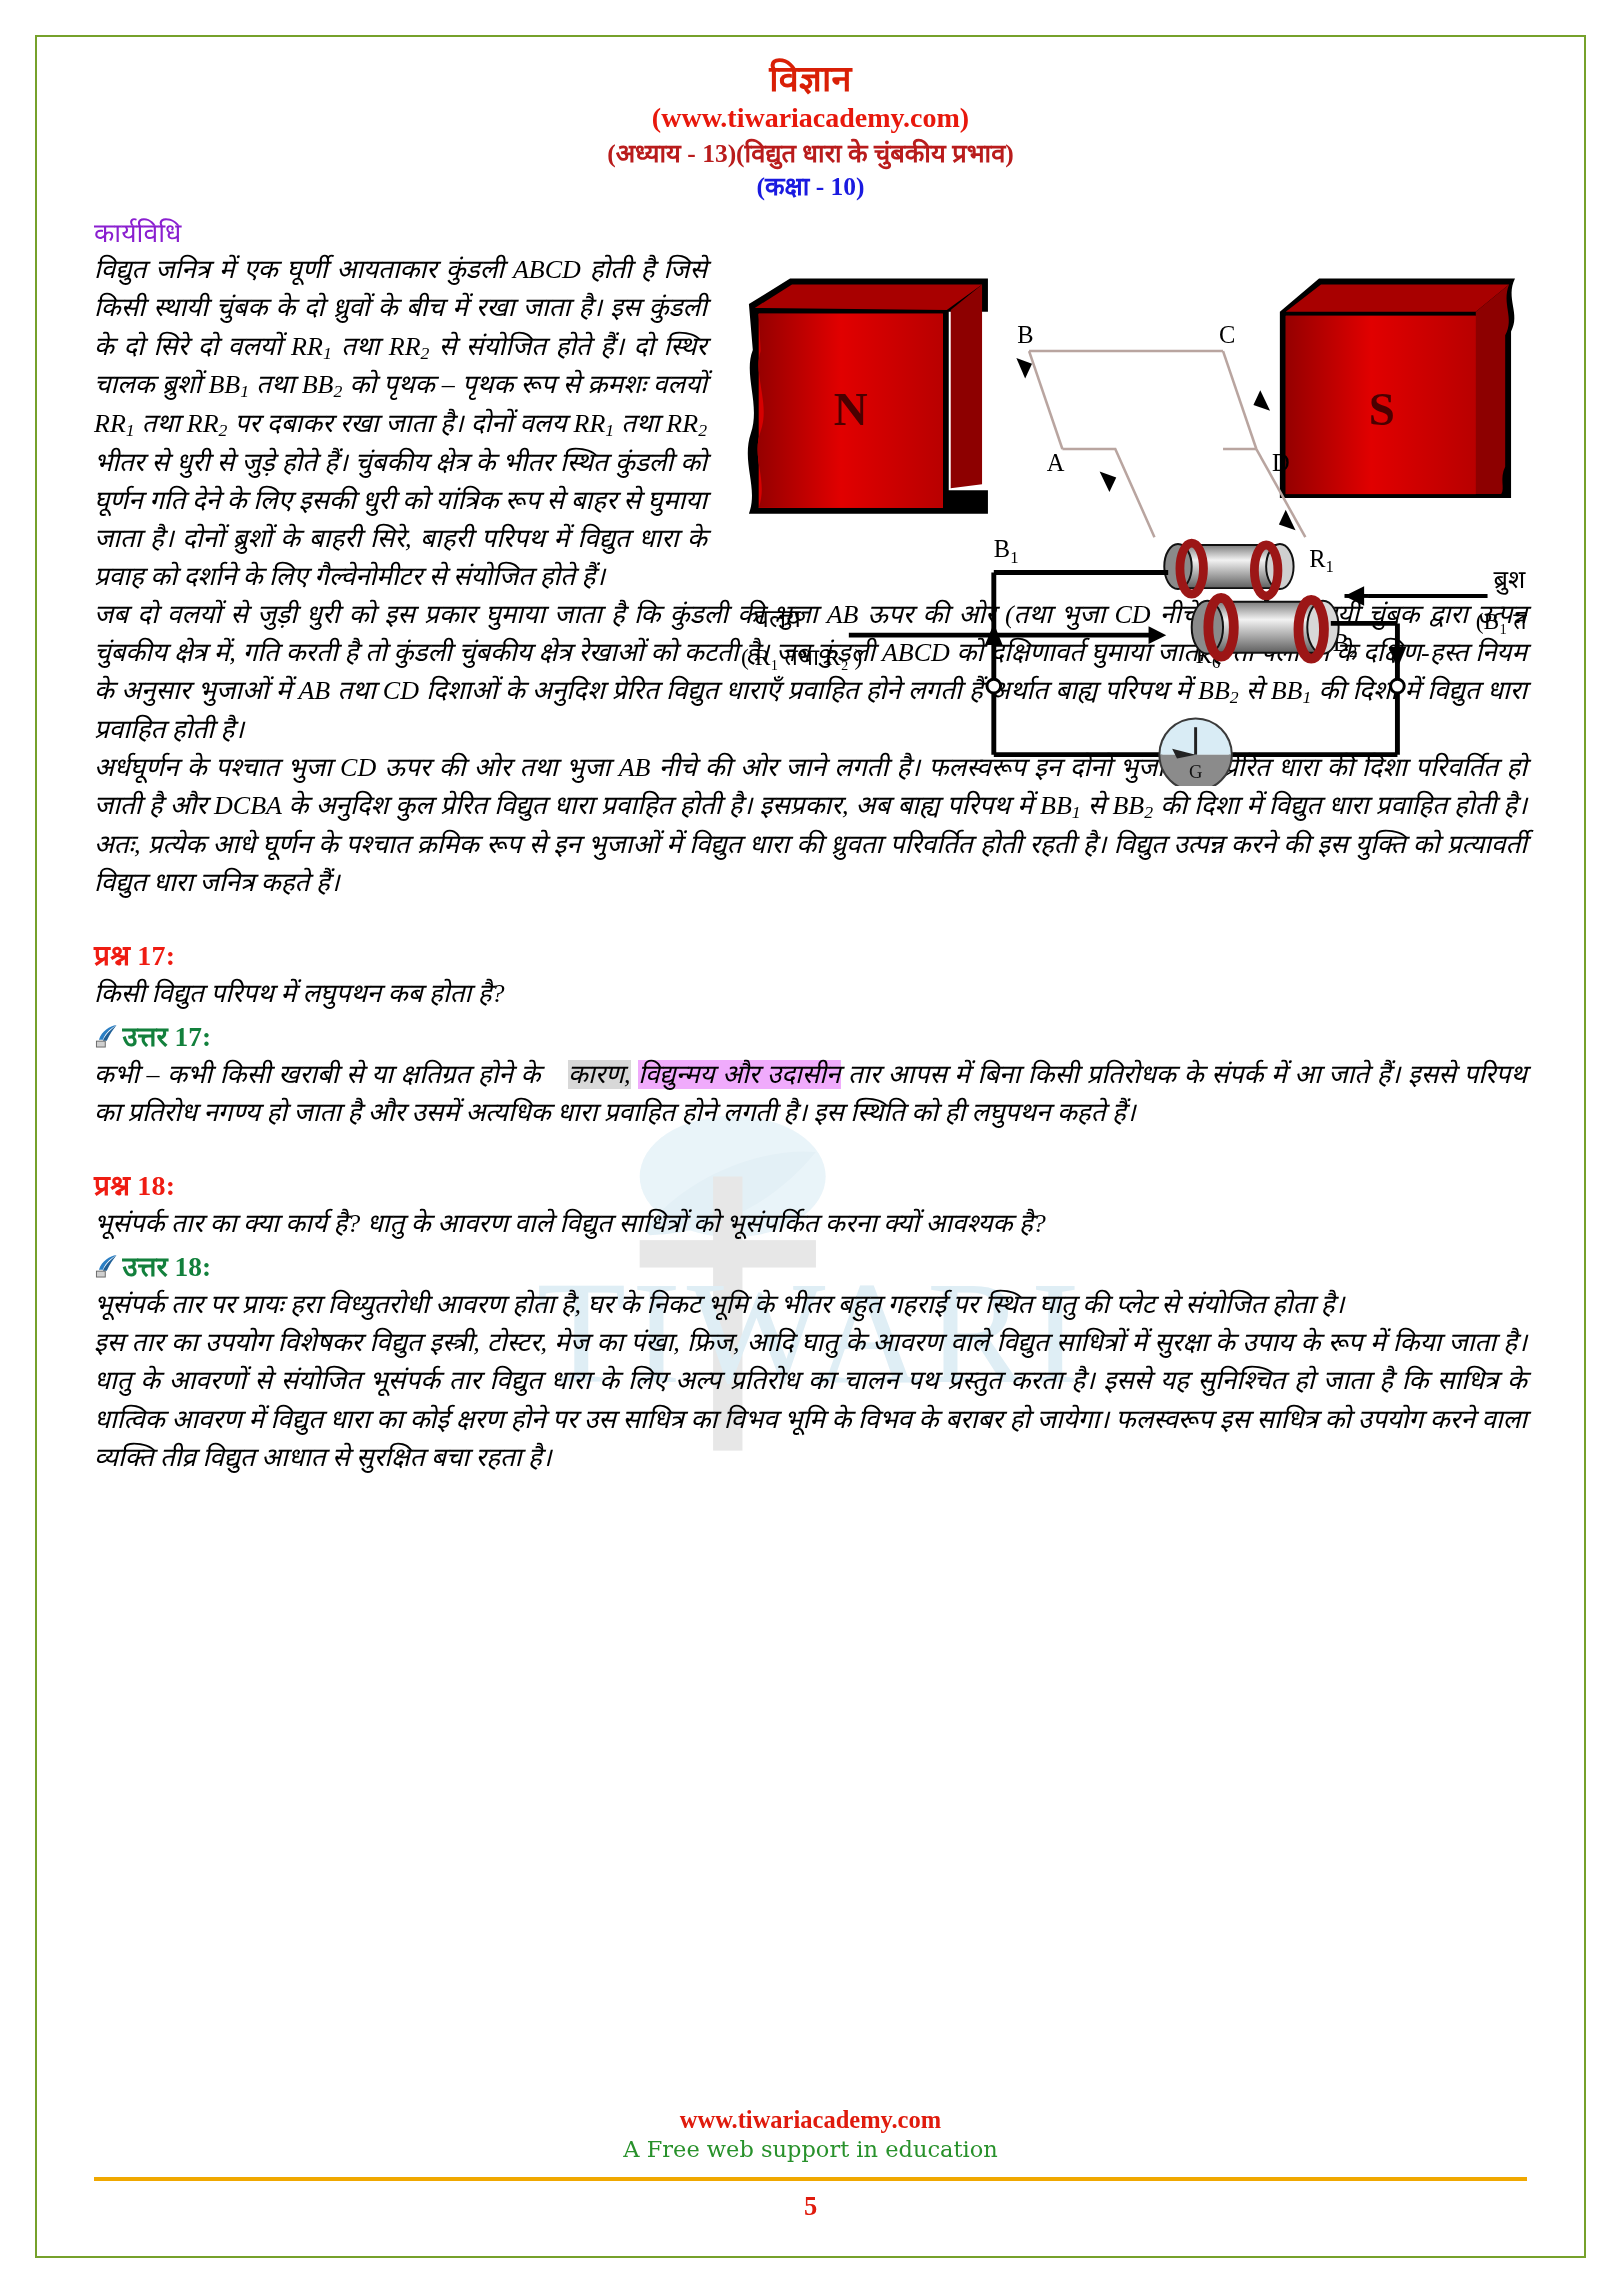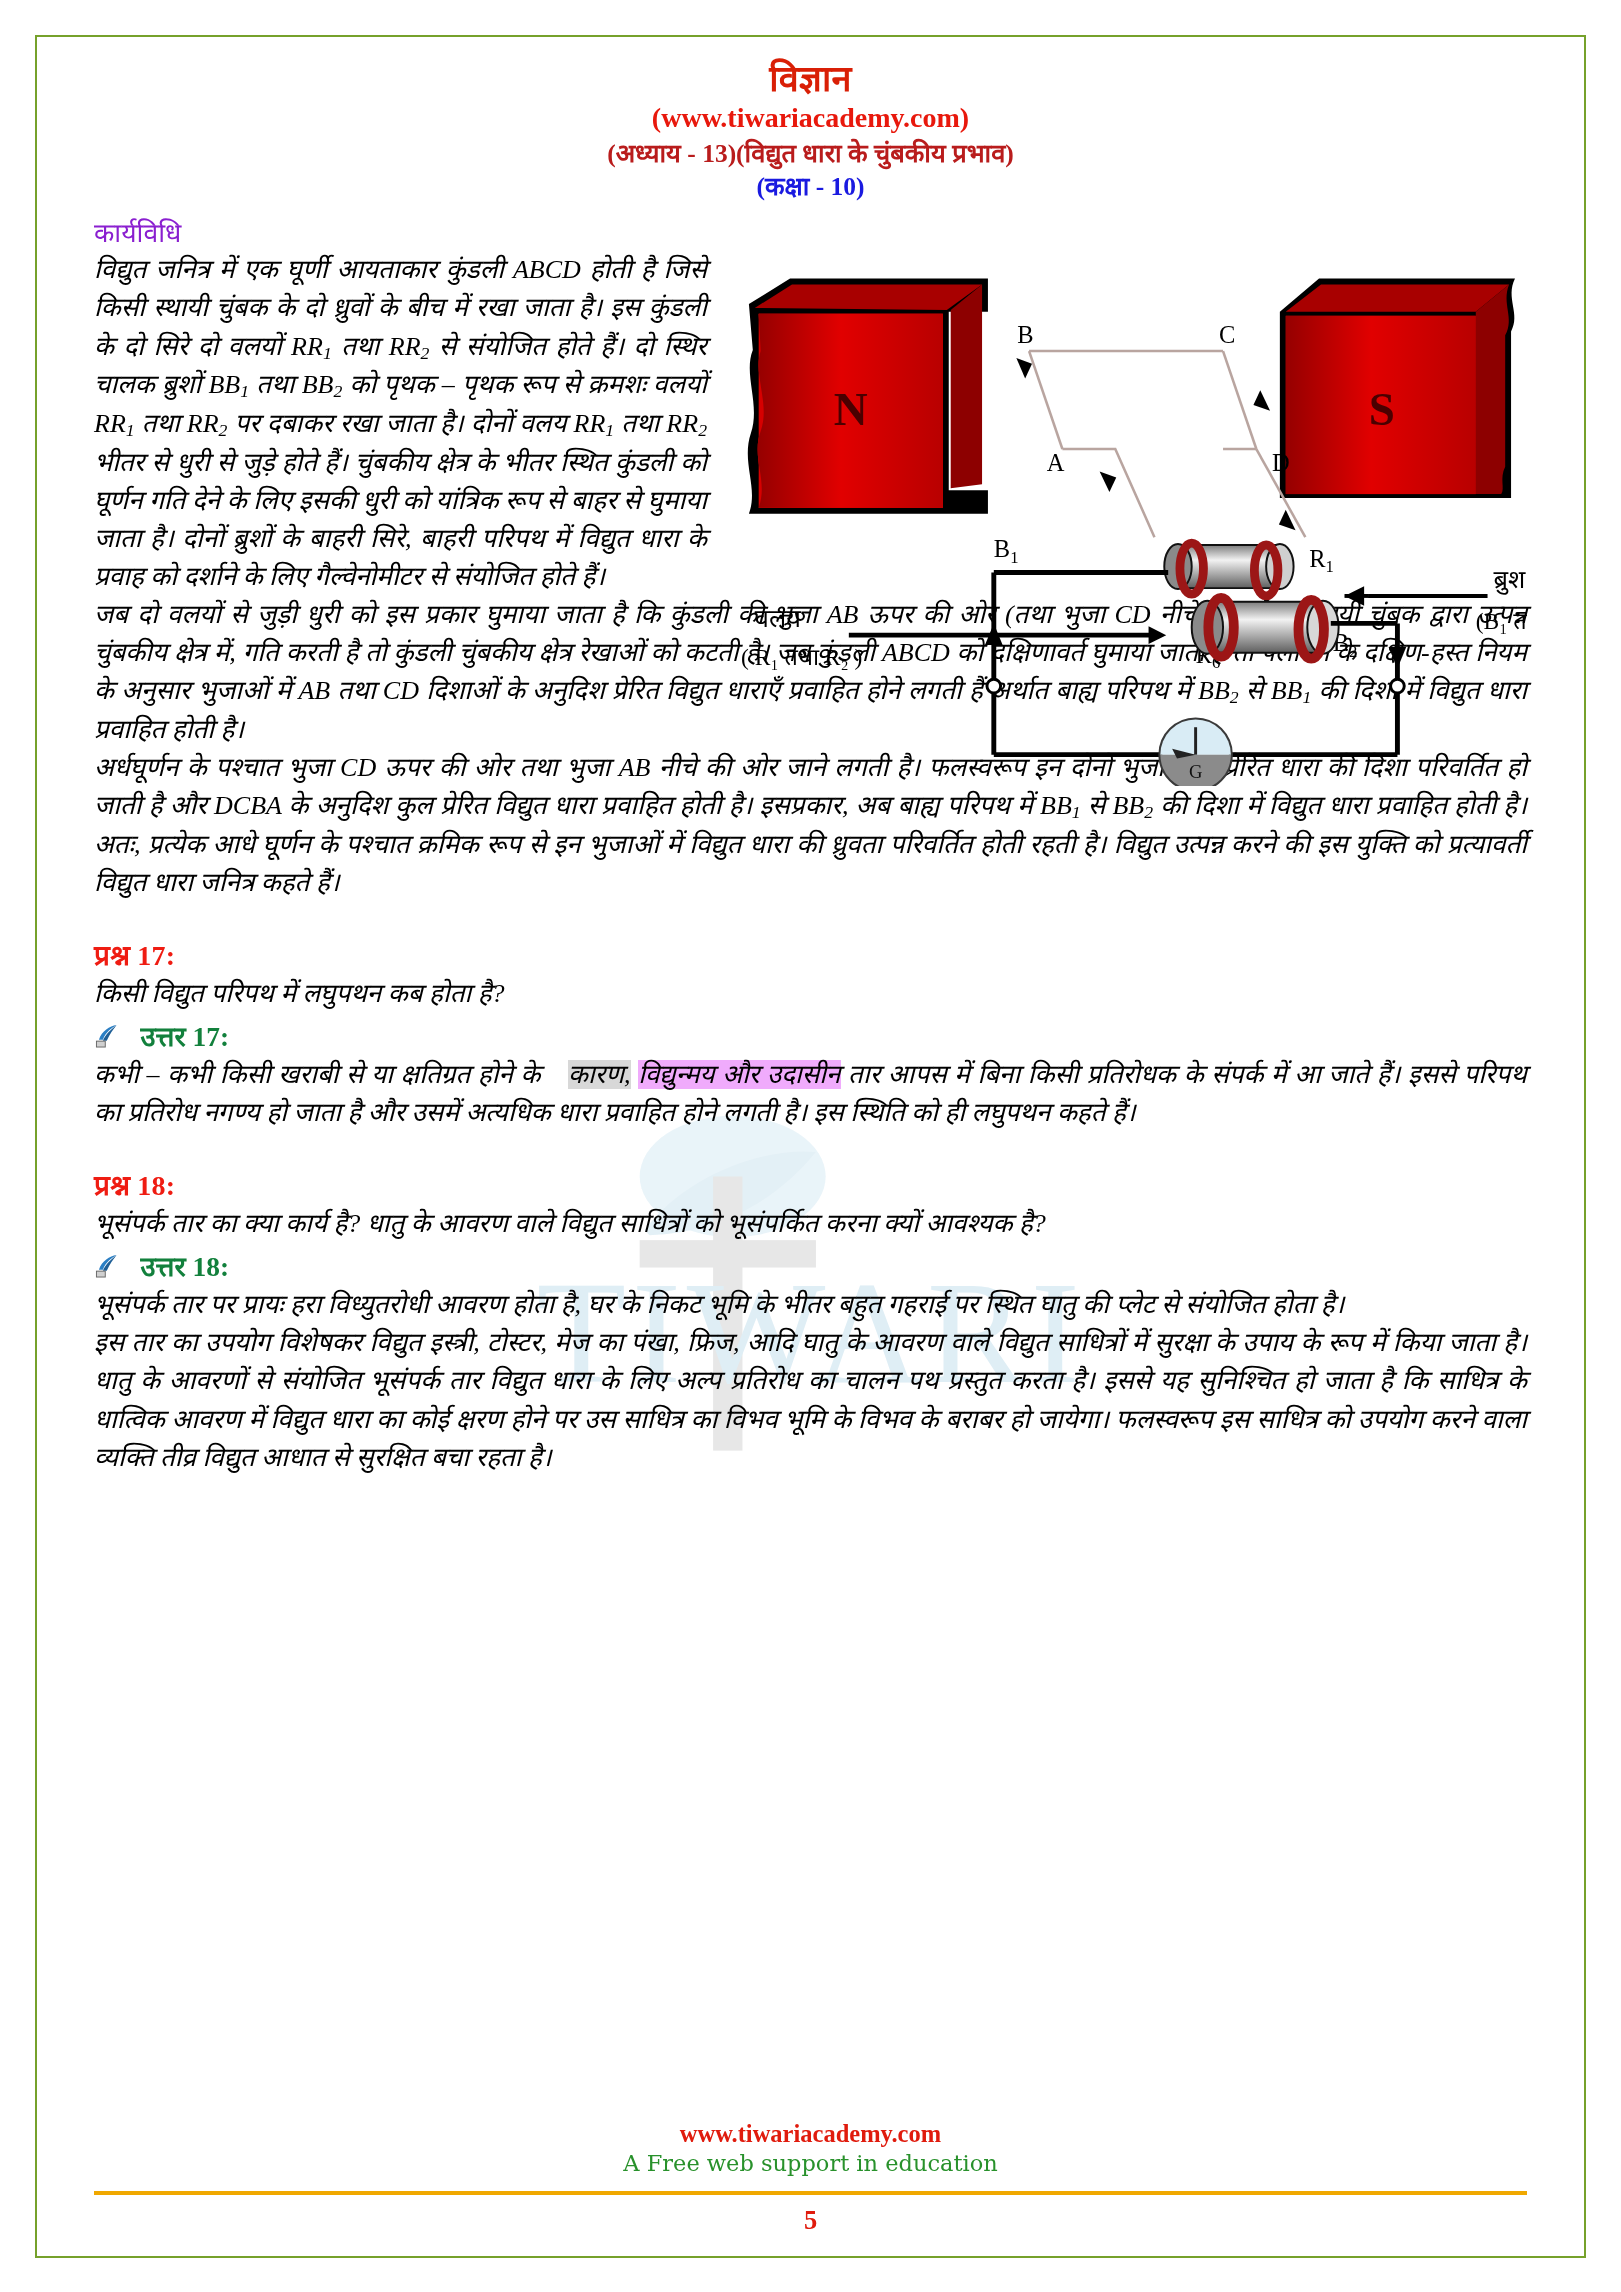--- a/index.html
+++ b/index.html
@@ -111,21 +111,21 @@
     letter-spacing: 0.2px;
   }
   .a-head {
     color: #12803c;
     font-weight: bold;
     font-size: 27.4px;
     margin-top: 3.9px;
     margin-bottom: 2px;
     display: flex;
     align-items: center;
-    gap: 21px;
+    gap: 3px;
   }
   .quill {
     display: inline-block;
     width: 25.5px;
     height: 25.5px;
     position: relative;
     flex: none;
   }
   .quill svg { display:block; }
 
@@ -150,21 +150,21 @@
   .content, .footer { position: relative; z-index: 2; }
 
   .highlight-blue { background: #f0abfc; }
   .highlight-grey { background: #d8d8d8; margin-left: 20px; }
 
   
   .footer {
     position: absolute;
     left: 94px;
     right: 94px;
-    bottom: 57px;
+    bottom: 71px;
     text-align: center;
   }
   .f-site {
     color: #e01b0d;
     font-weight: bold;
     font-size: 24.5px;
     line-height: 1.15;
   }
   .f-tag {
     color: #28912b;

